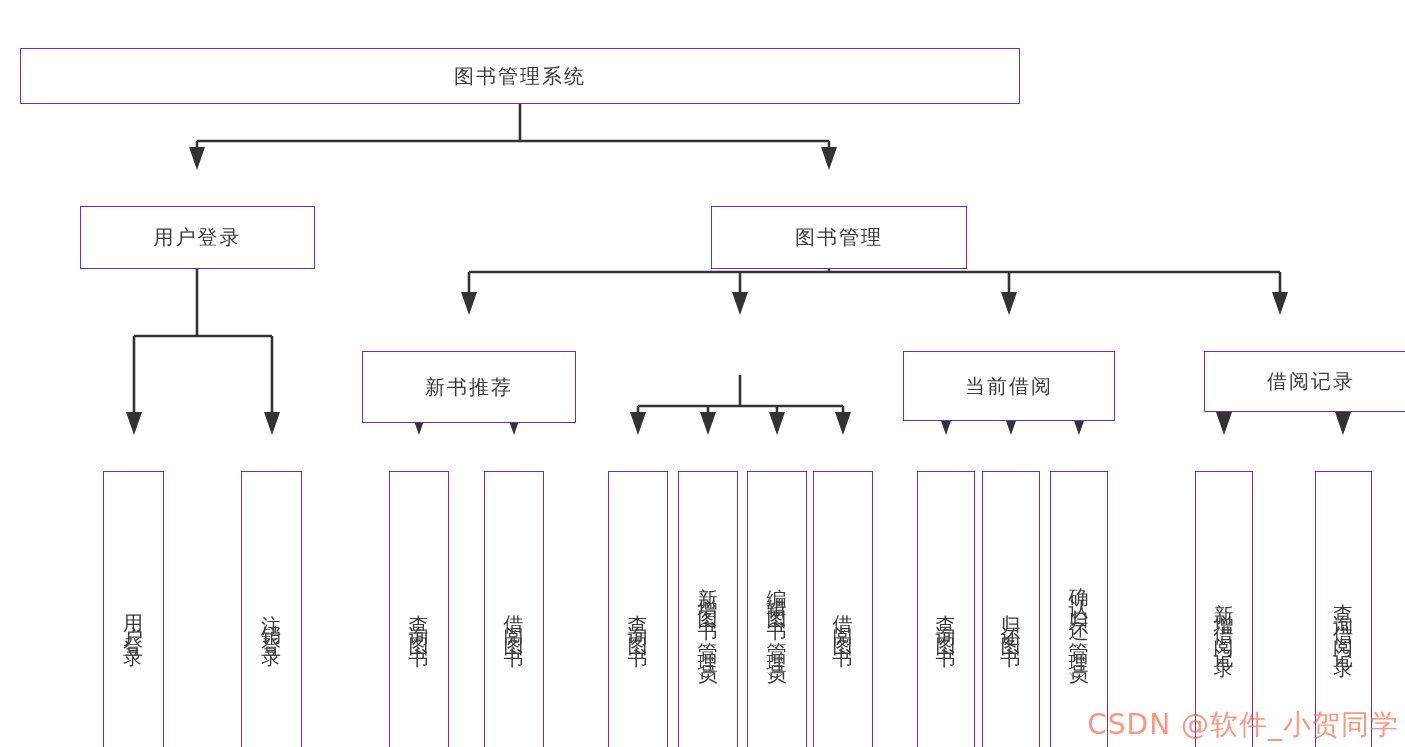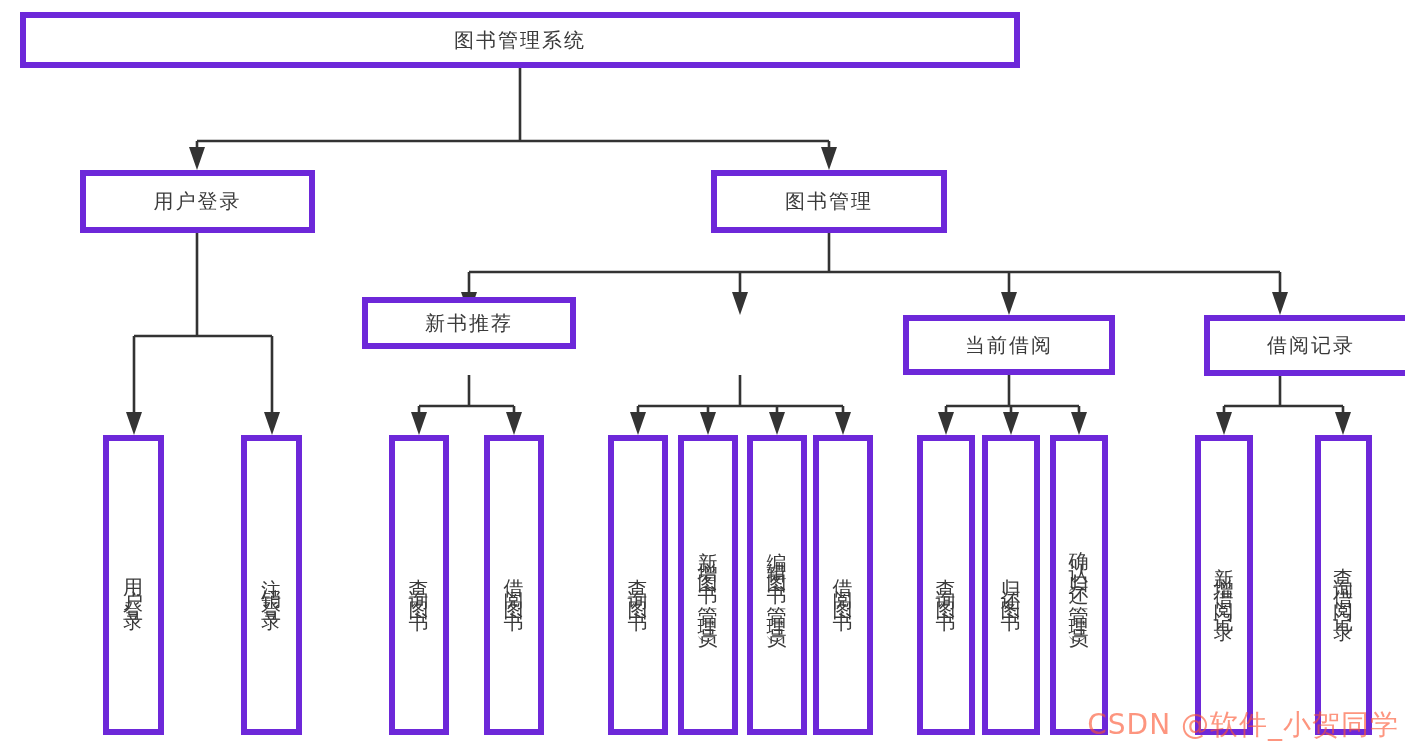--- a/index.html
+++ b/index.html
@@ -3,23 +3,23 @@
 <meta charset="utf-8">
 <style>
   html,body { margin:0; padding:0; background:#ffffff; }
   .stage {
     position:relative; width:1405px; height:747px; background:#ffffff;
     font-family:"DejaVu Sans","Liberation Sans",sans-serif; overflow:hidden;
   }
   .wires { position:absolute; left:0; top:0; width:1405px; height:747px; pointer-events:none; }
   .node {
     position:absolute; box-sizing:border-box;
-    border:6px solid #6d28d9; background:#ffffff;
+    border:1px solid #6d28d9; background:#ffffff;
     display:flex; align-items:center; justify-content:center;
-    color:#3a3a3a; font-size:20px; letter-spacing:2px;
+    color:#3a3a3a; font-size:20px; letter-spacing:2px;margin-top:36px;
   }
   .leaf span {
     writing-mode:vertical-rl; text-orientation:mixed;
     letter-spacing:11px; line-height:1; font-size:20px;
   }
   .watermark {
     position:absolute; right:6px; bottom:3px;
     font-size:28px; font-weight:500; letter-spacing:1px;
     opacity:0.62; z-index:5; pointer-events:none;
   }
@@ -69,28 +69,28 @@
     </g>
   </svg>
 
   <div class="node" style="left:20px;top:12px;width:1000px;height:56px">
     <span>图书管理系统</span>
   </div>
 
   <div class="node" style="left:80px;top:170px;width:235px;height:63px">
     <span>用户登录</span>
   </div>
-  <div class="node" style="left:711px;top:170px;width:236px;height:63px">
+  <div class="node" style="left:711px;top:170px;width:256px;height:63px">
     <span>图书管理</span>
   </div>
 
-  <div class="node" style="left:362px;top:297px;width:214px;height:52px">
+  <div class="node" style="left:362px;top:315px;width:214px;height:72px">
     <span>新书推荐</span>
   </div>
-  <div class="node" style="left:903px;top:315px;width:212px;height:60px">
+  <div class="node" style="left:903px;top:315px;width:212px;height:70px">
     <span>当前借阅</span>
   </div>
   <div class="node" style="left:1204px;top:315px;width:214px;height:61px">
     <span>借阅记录</span>
   </div>
 
   <div class="node leaf" style="left:103px;top:435px;width:61px;height:300px">
     <span>用户登录</span>
   </div>
   <div class="node leaf" style="left:241px;top:435px;width:61px;height:300px">

